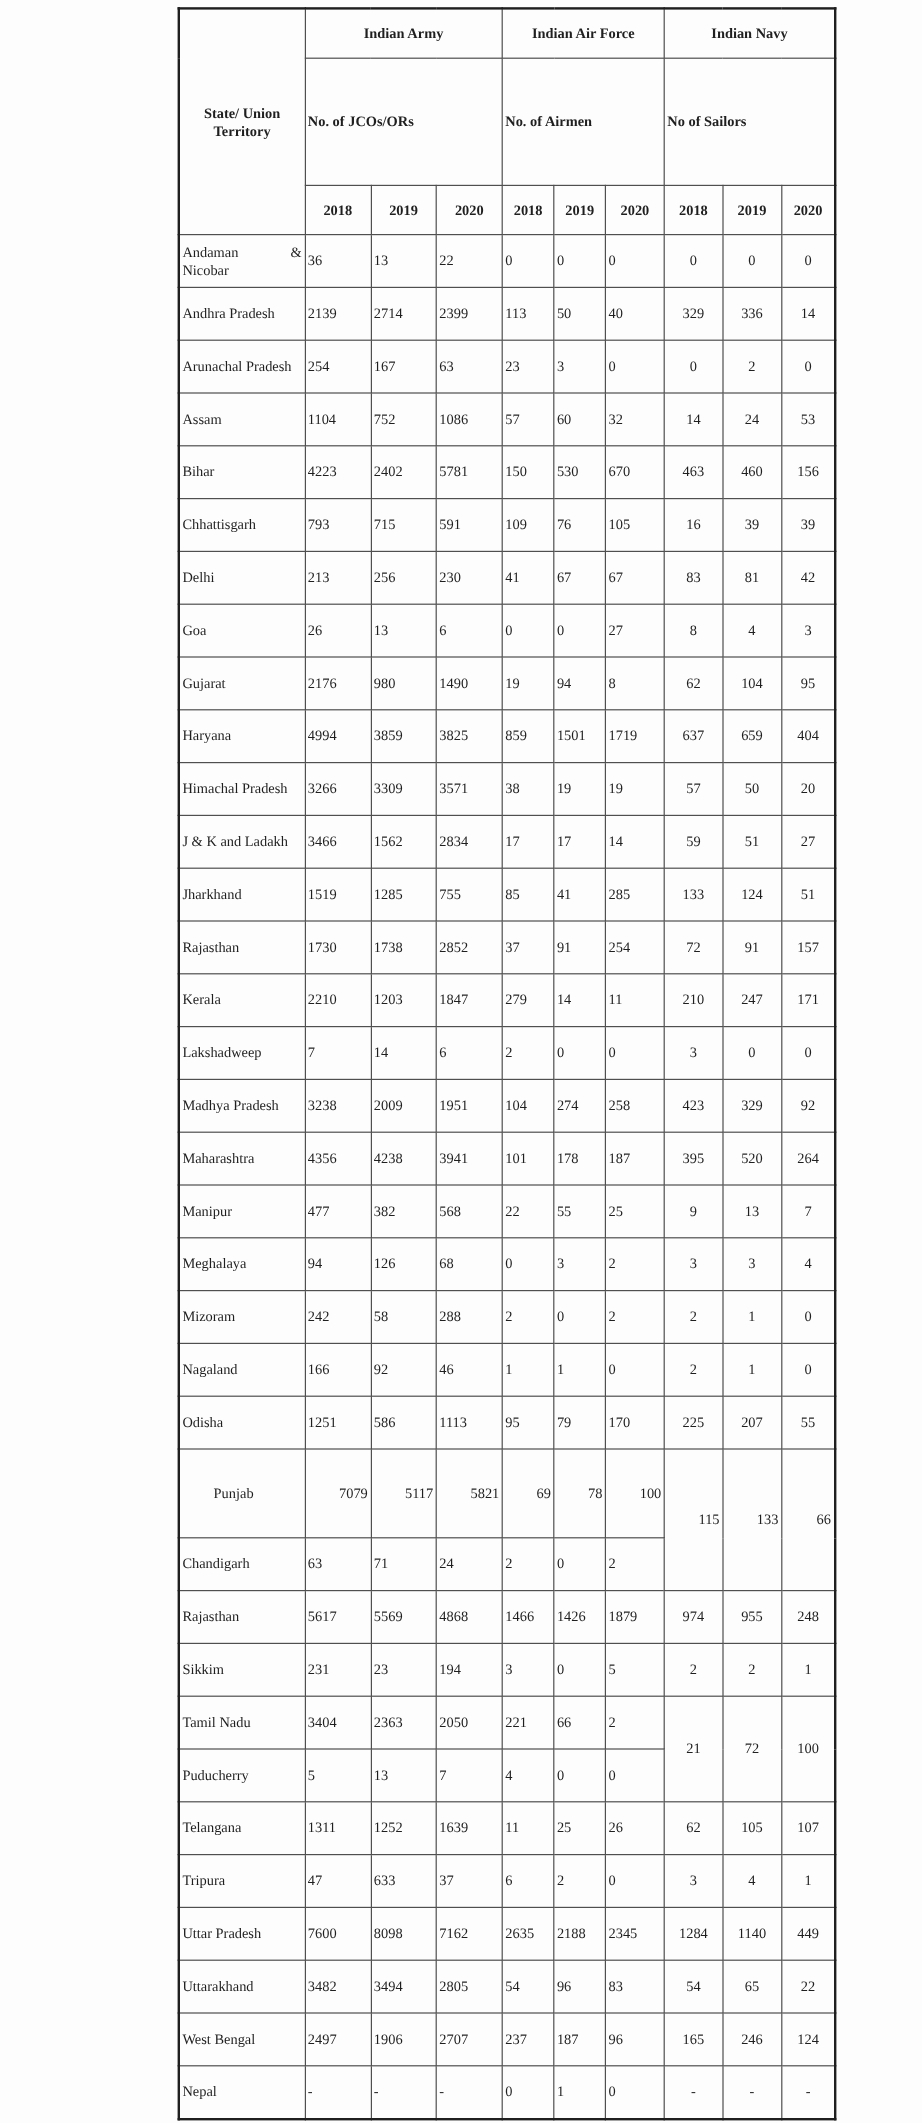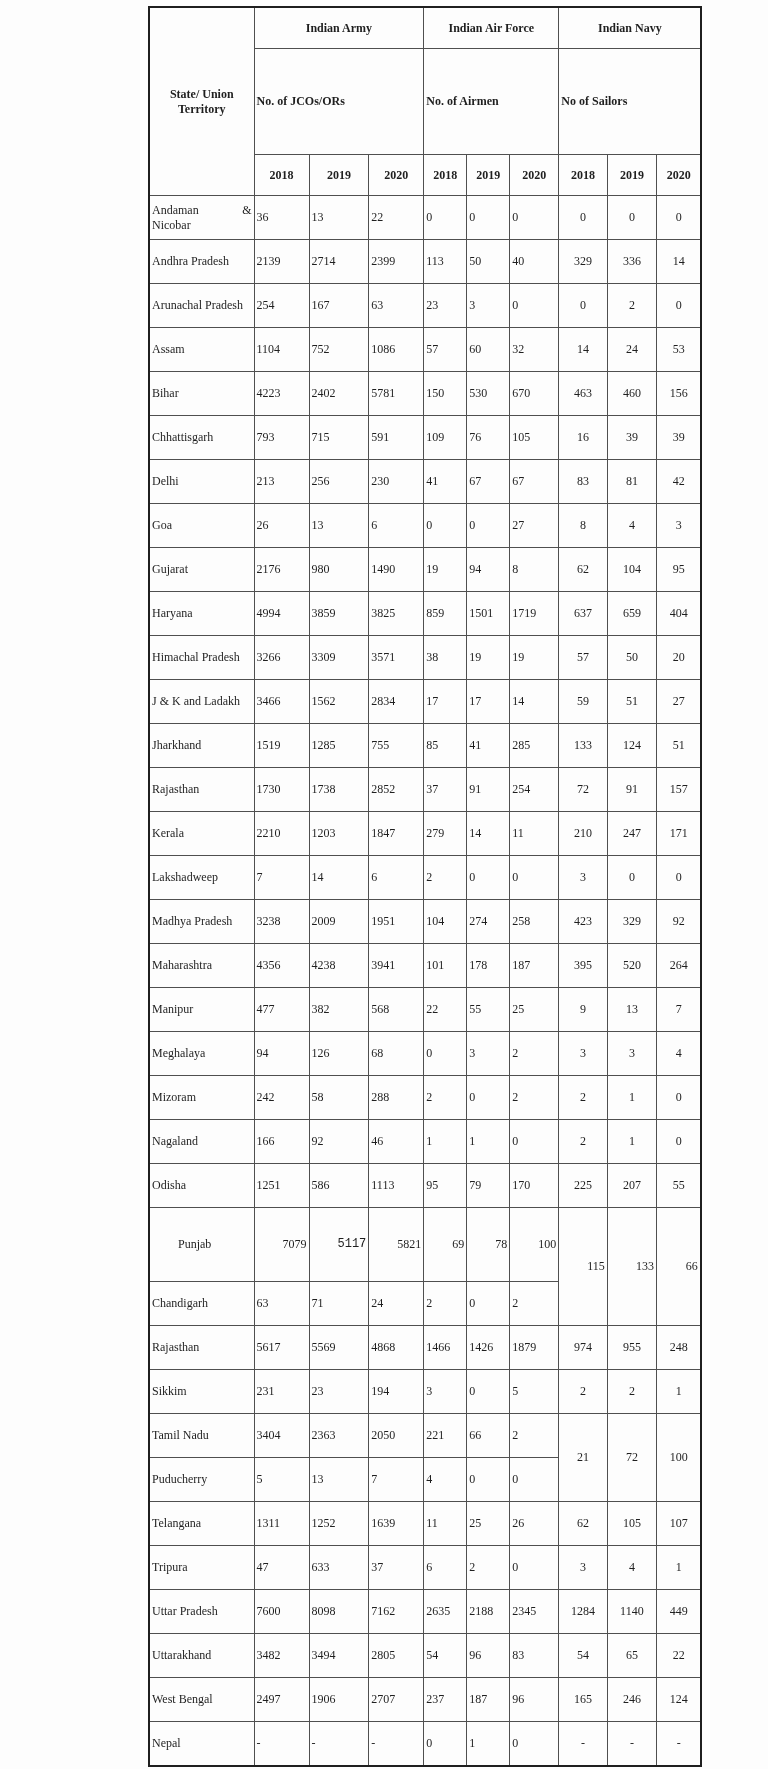--- a/index.html
+++ b/index.html
@@ -33,21 +33,21 @@
   .rec thead th { font-weight: bold; }
   .h-state { text-align: center; margin-top: 18px; }
   .h-group { text-align: center; height: 38px; }
   .h-sub   { text-align: left; height: 103px; }
   .h-year  { text-align: center; font-weight: normal; height: 38px; }
   .rec tbody td { height: 41px; }
   .rec tbody tr.tall td { height: 71px; padding-left: 28px; }
   .c-state { text-align: left; padding-right: 4px; margin-top: 16px; }
   .c-num   { text-align: left; }
   .c-navy  { text-align: center; }
-  .v-top   { vertical-align: top; padding-top: 3px; font-family: Liberation Mono, monospace; }
+  .v-top   { vertical-align: top; padding-top: 3px; }
   .jline   { display: flex; justify-content: space-between; }
 </style>
 </head>
 <body>
 
 <div class="page">
   <table class="rec">
     <colgroup>
       <col style="width:105px">
       <col style="width:38px">

